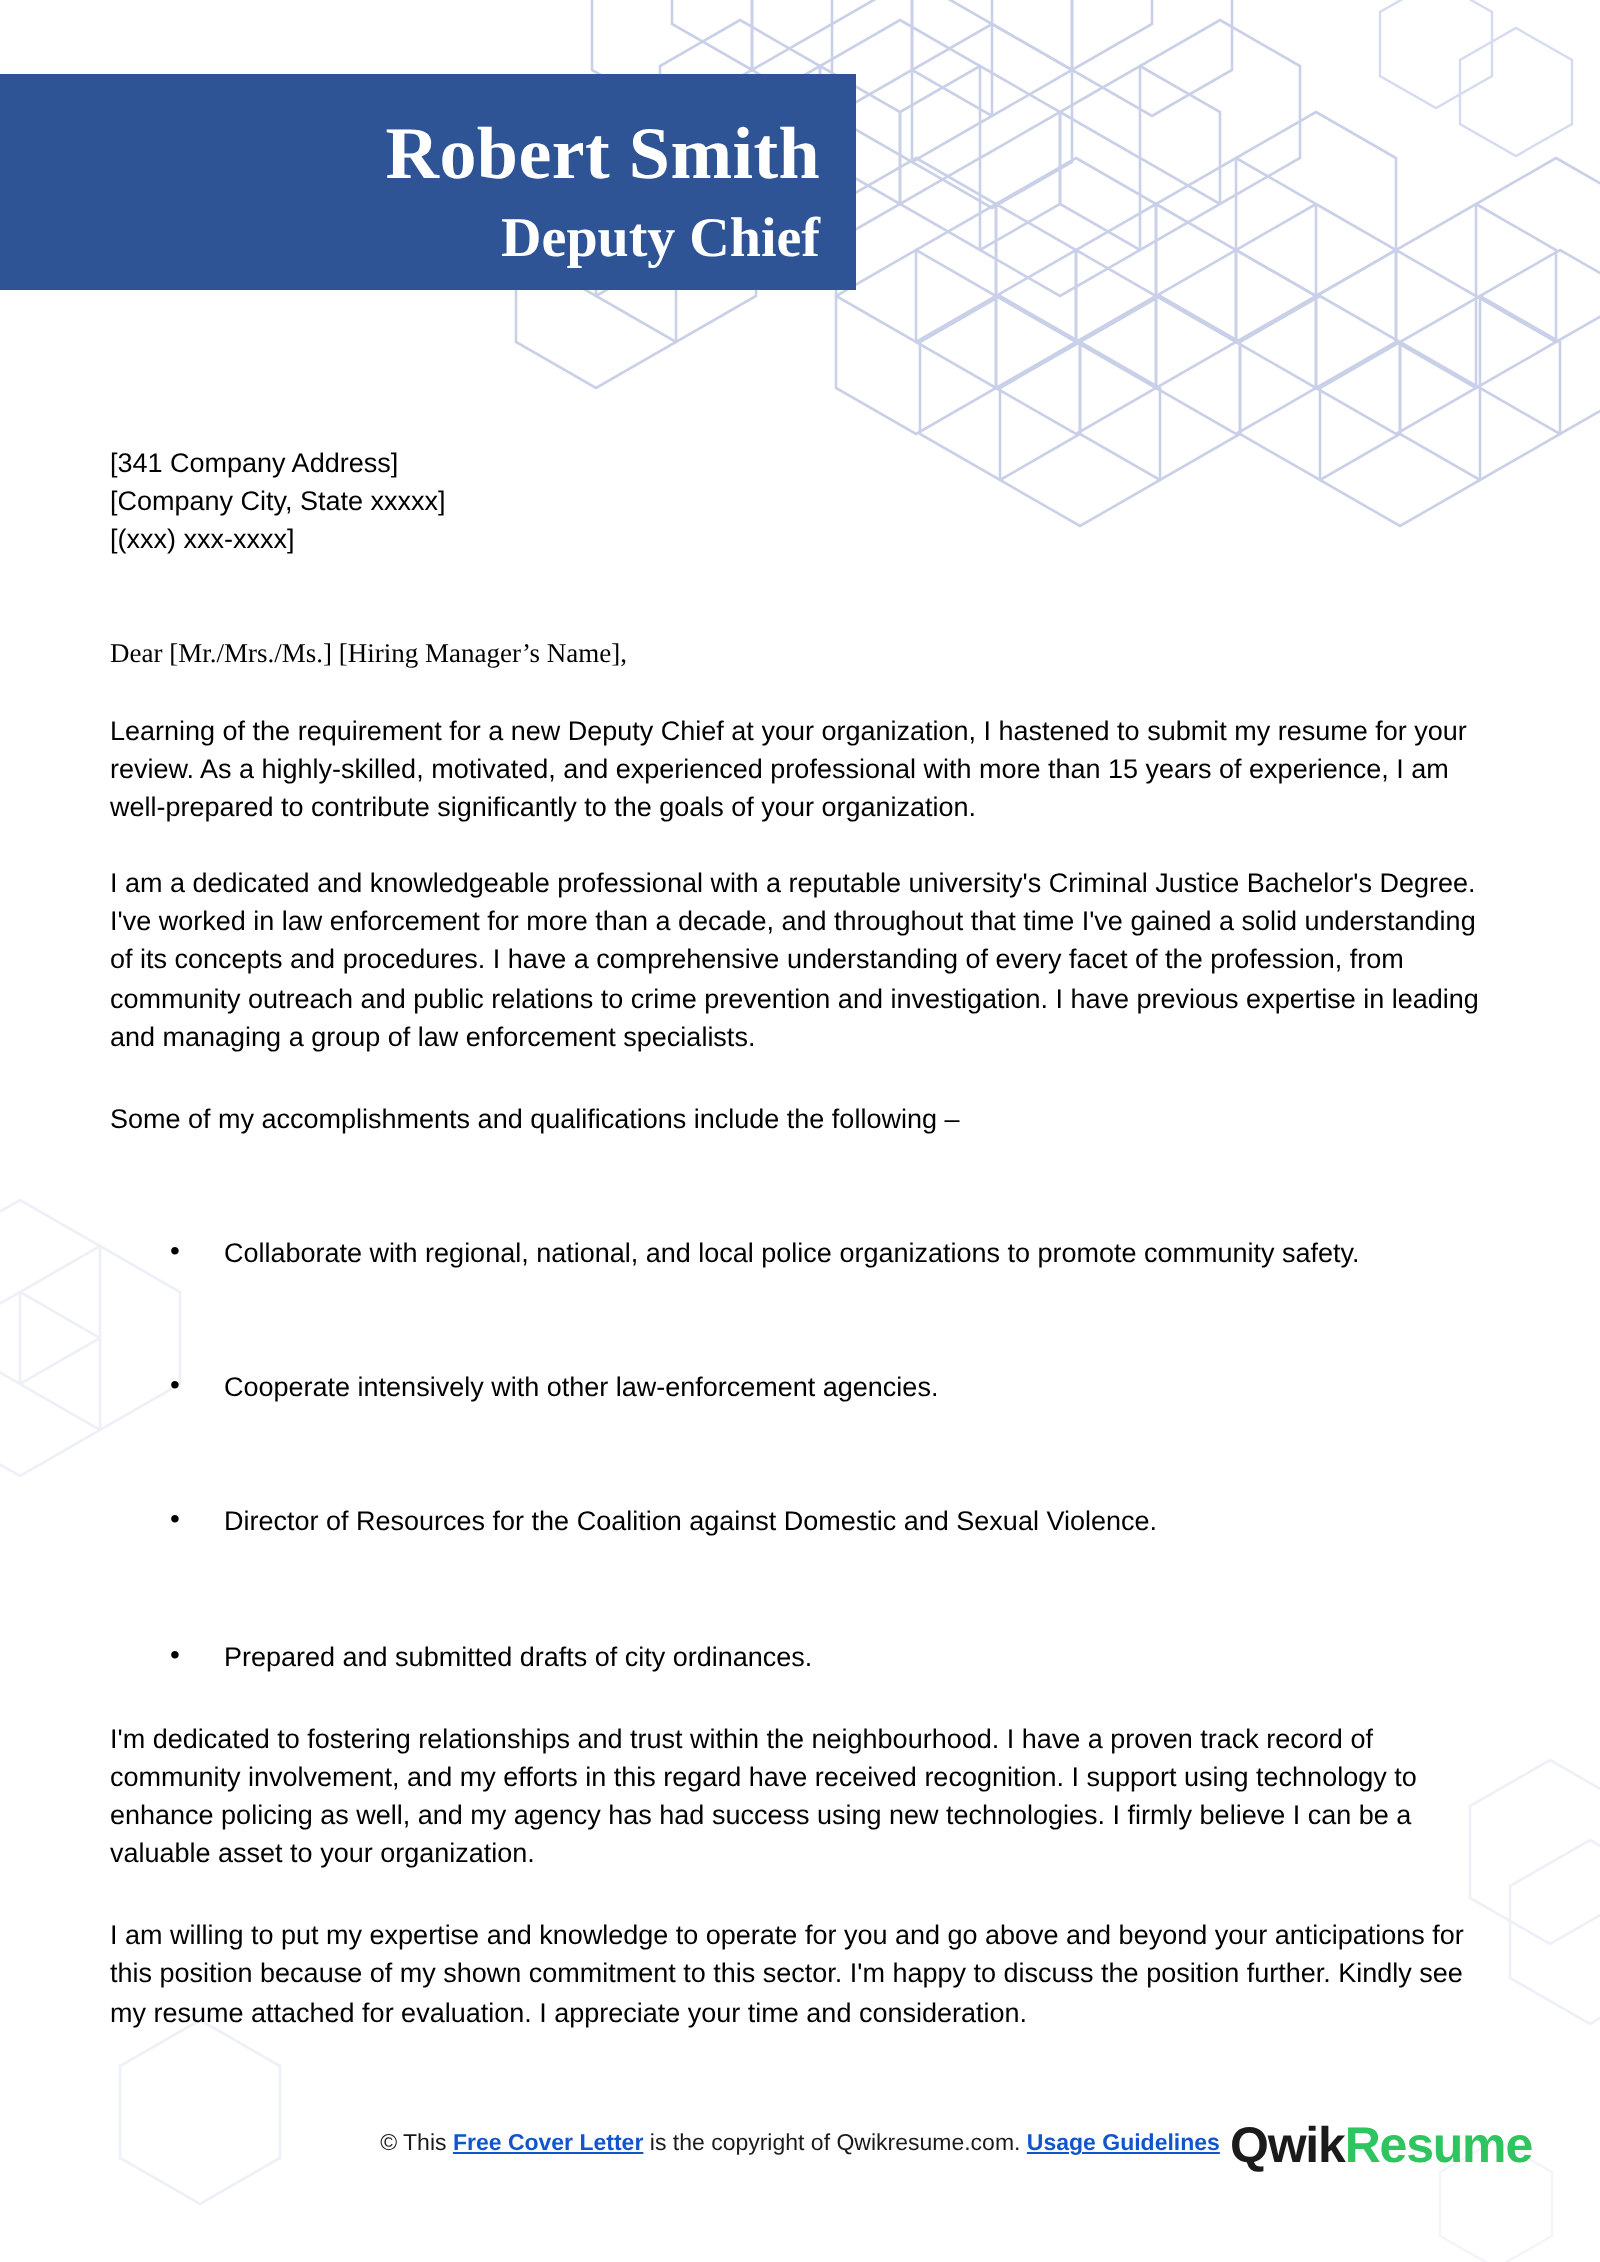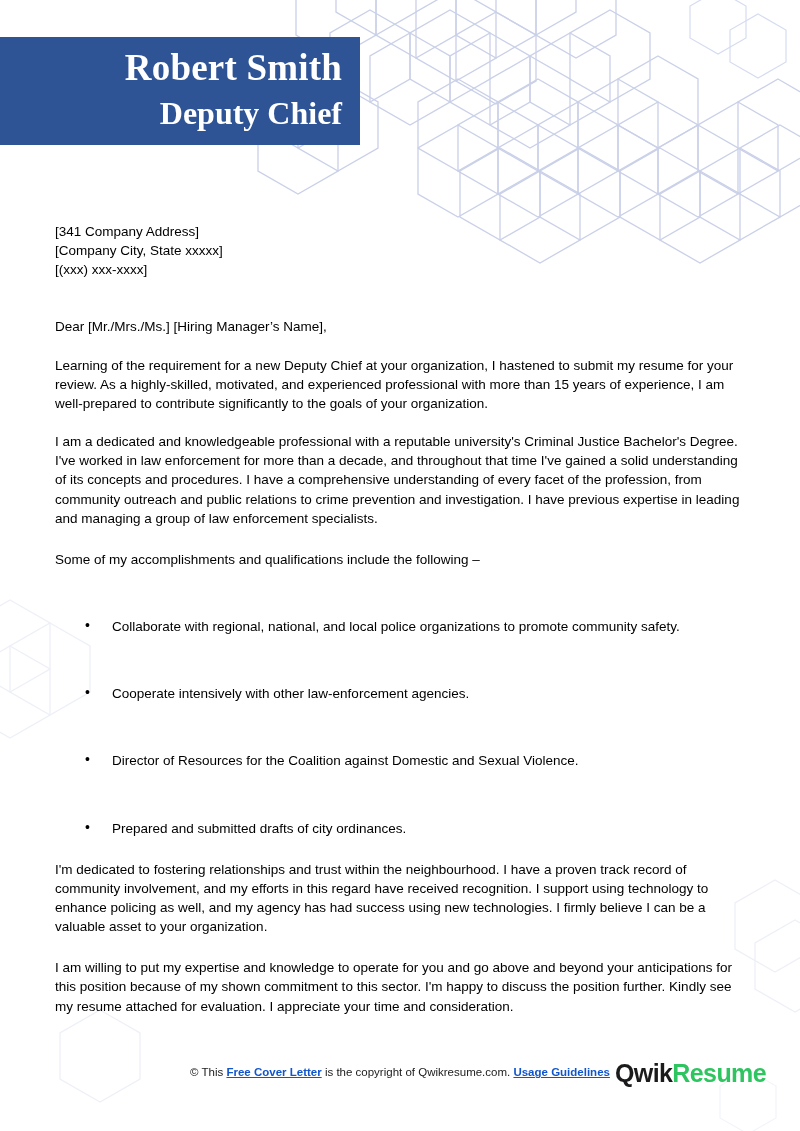--- a/index.html
+++ b/index.html
@@ -27,43 +27,43 @@
     pointer-events: none;
     z-index: 0;
   }
   .hex-layer svg { display: block; width: 800px; height: 1131px; }
 
   
   .header-band {
     position: absolute;
     top: 37px;
     left: 0;
-    width: 360px;
+    width: 428px;
     height: 108px;
     background: #2f5496;
     z-index: 2;
     padding: 6px 18px 8px 0;
     display: flex;
     flex-direction: column;
-    justify-content: center;
+    justify-content: flex-end;
     align-items: flex-end;
   }
   .name {
     font-family: "Liberation Serif", serif;
     font-weight: bold;
     font-size: 37px;
     line-height: 1.07;
     color: #ffffff;
     letter-spacing: 0.2px;
     white-space: nowrap;
   }
   .job-title {
     font-family: "Liberation Serif", serif;
     font-weight: bold;
-    font-size: 32px;
+    font-size: 28px;
     line-height: 1.2;
     color: #ffffff;
     margin-top: 6px;
     white-space: nowrap;
     margin-left: 36px;
   }
 
   
   .letter {
     position: absolute;
@@ -75,21 +75,21 @@
     font-size: 13.5px;
     line-height: 1.42;
   }
   .letter p { margin: 0; }
 
   .date-line { margin-bottom: 18px !important; }
 
   .addr-block { margin-bottom: 0; }
   .addr-block div { line-height: 1.42; }
 
-  .salutation { margin-top: 38px !important; }
+  .salutation { margin-top: 38px !important; font-family: Liberation Serif, serif; }
 
   .body-para { margin-top: 19px !important; text-align: left; }
 
   .accomplishments-intro { margin-top: 22px !important; }
 
   ul.bullets {
     margin: 14px 0 0 0;
     padding: 0 0 0 30px;
     list-style: none;
   }

